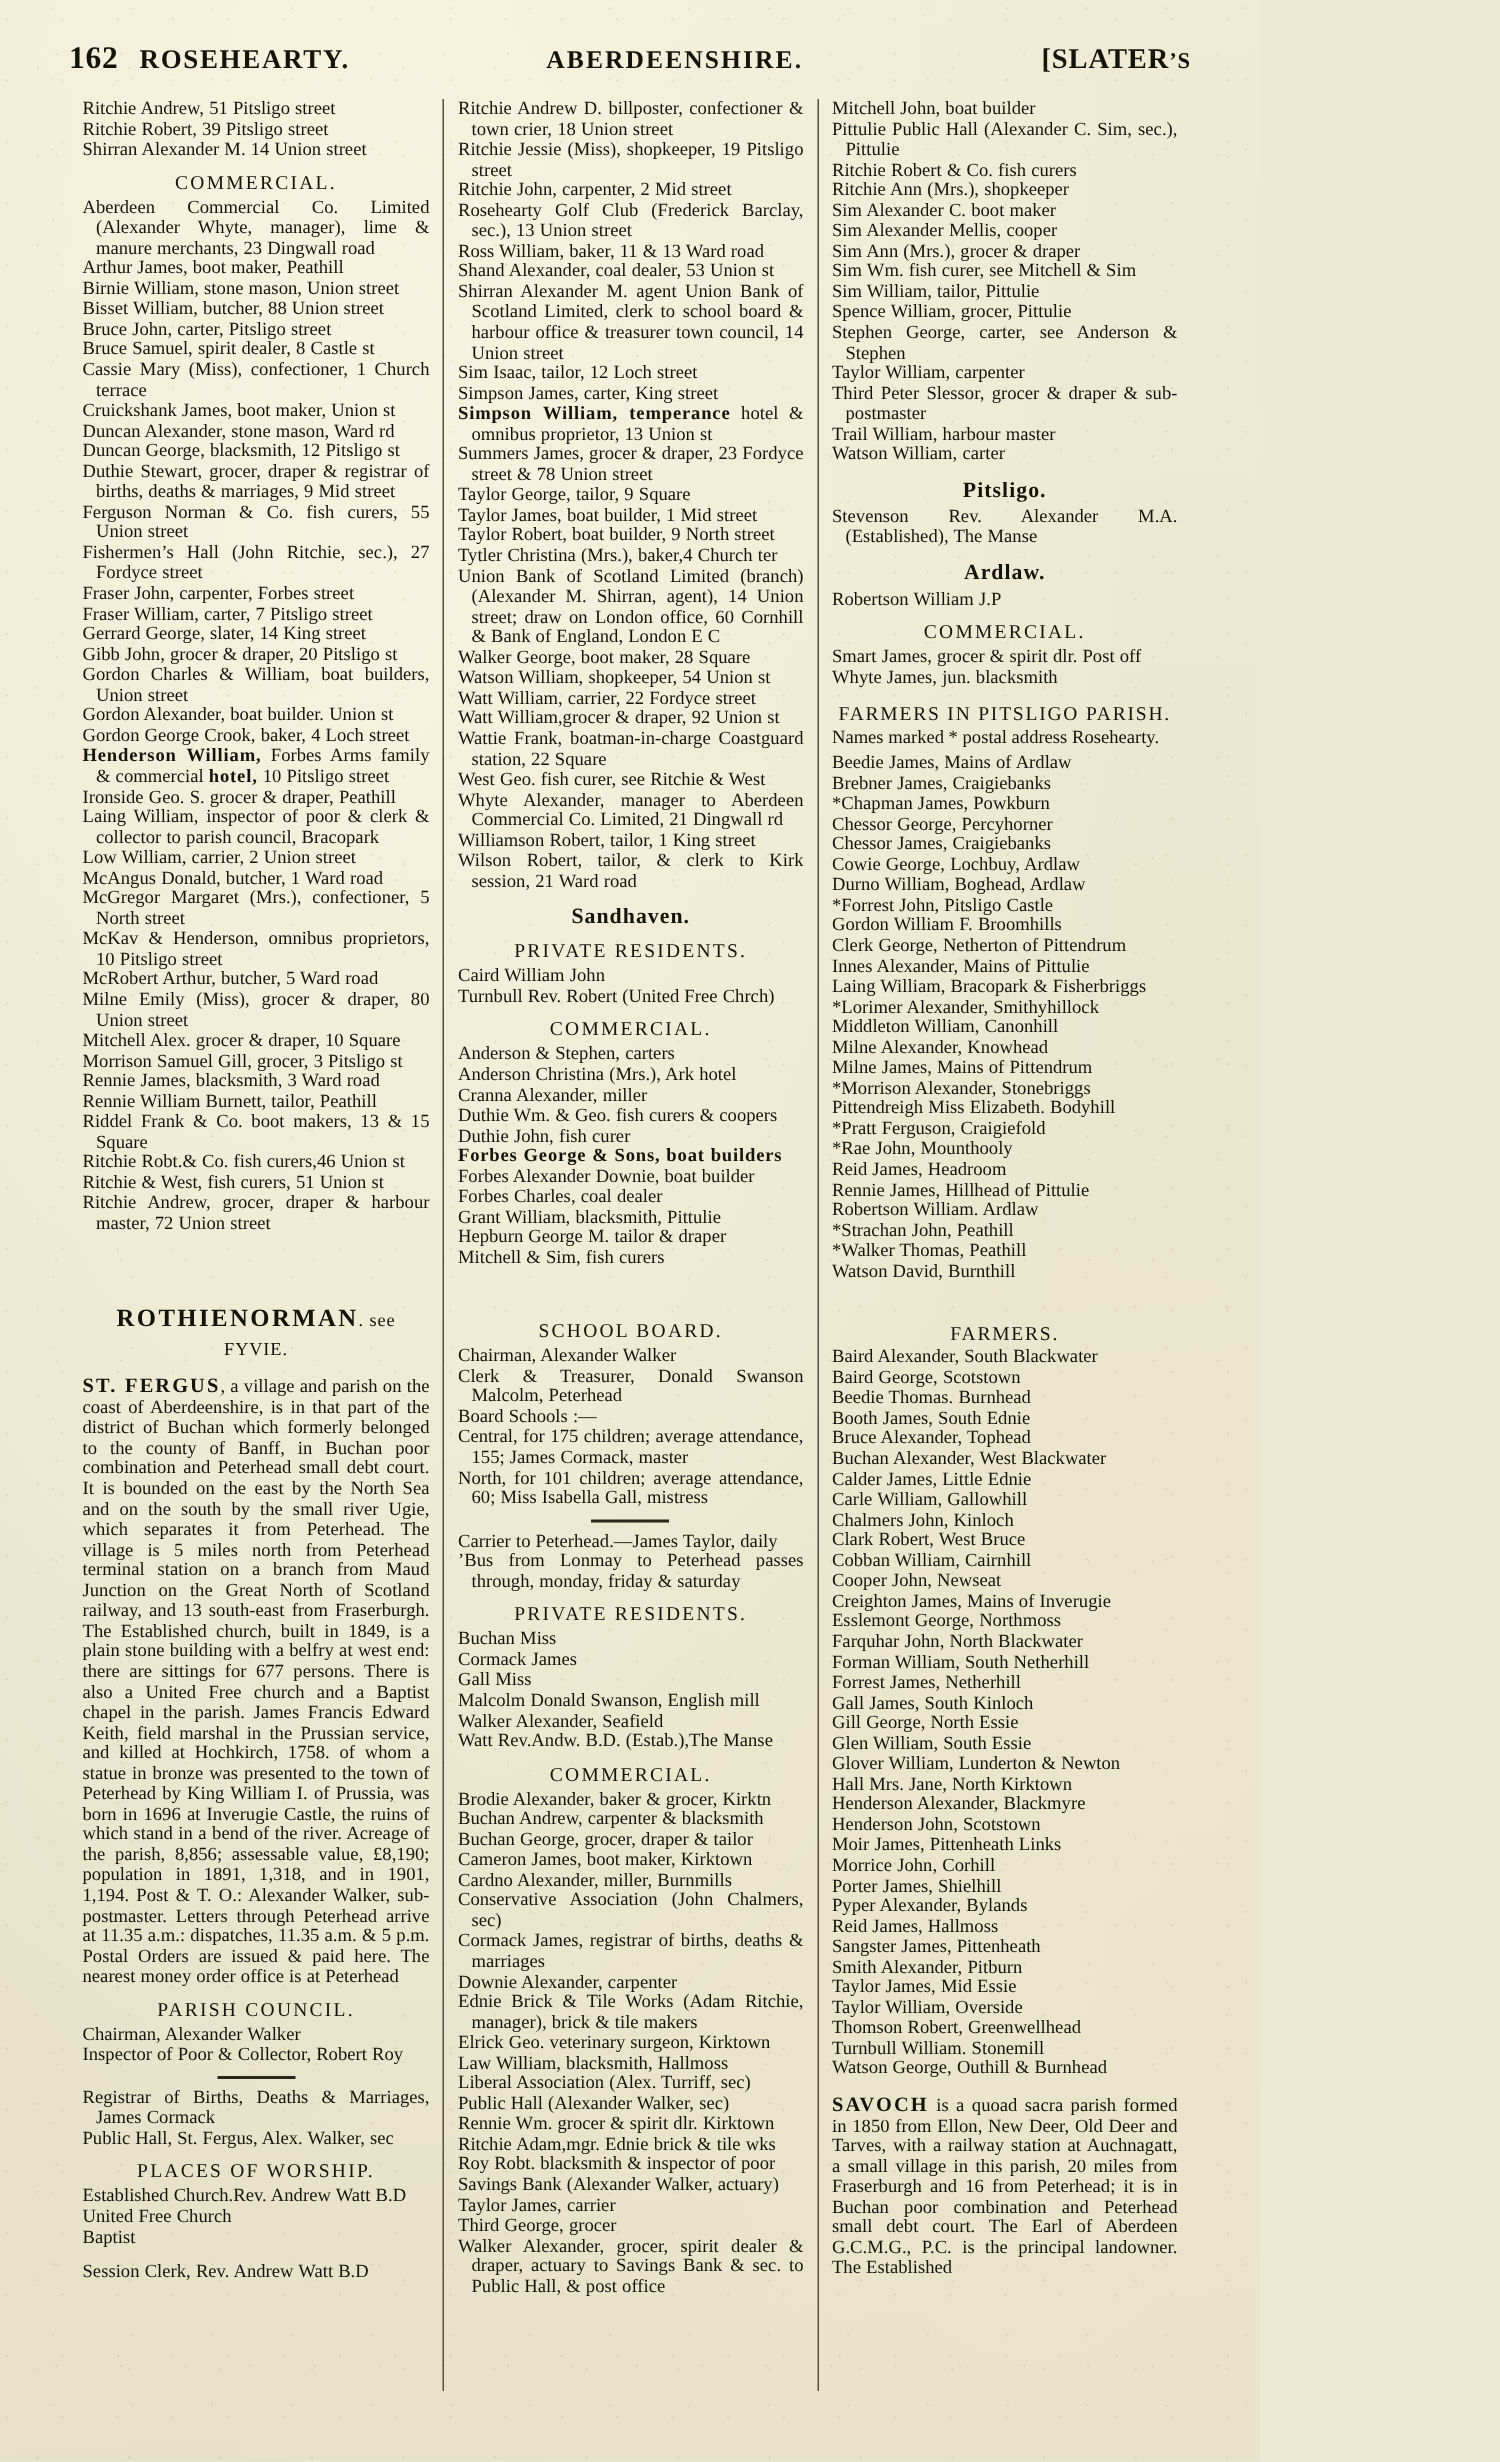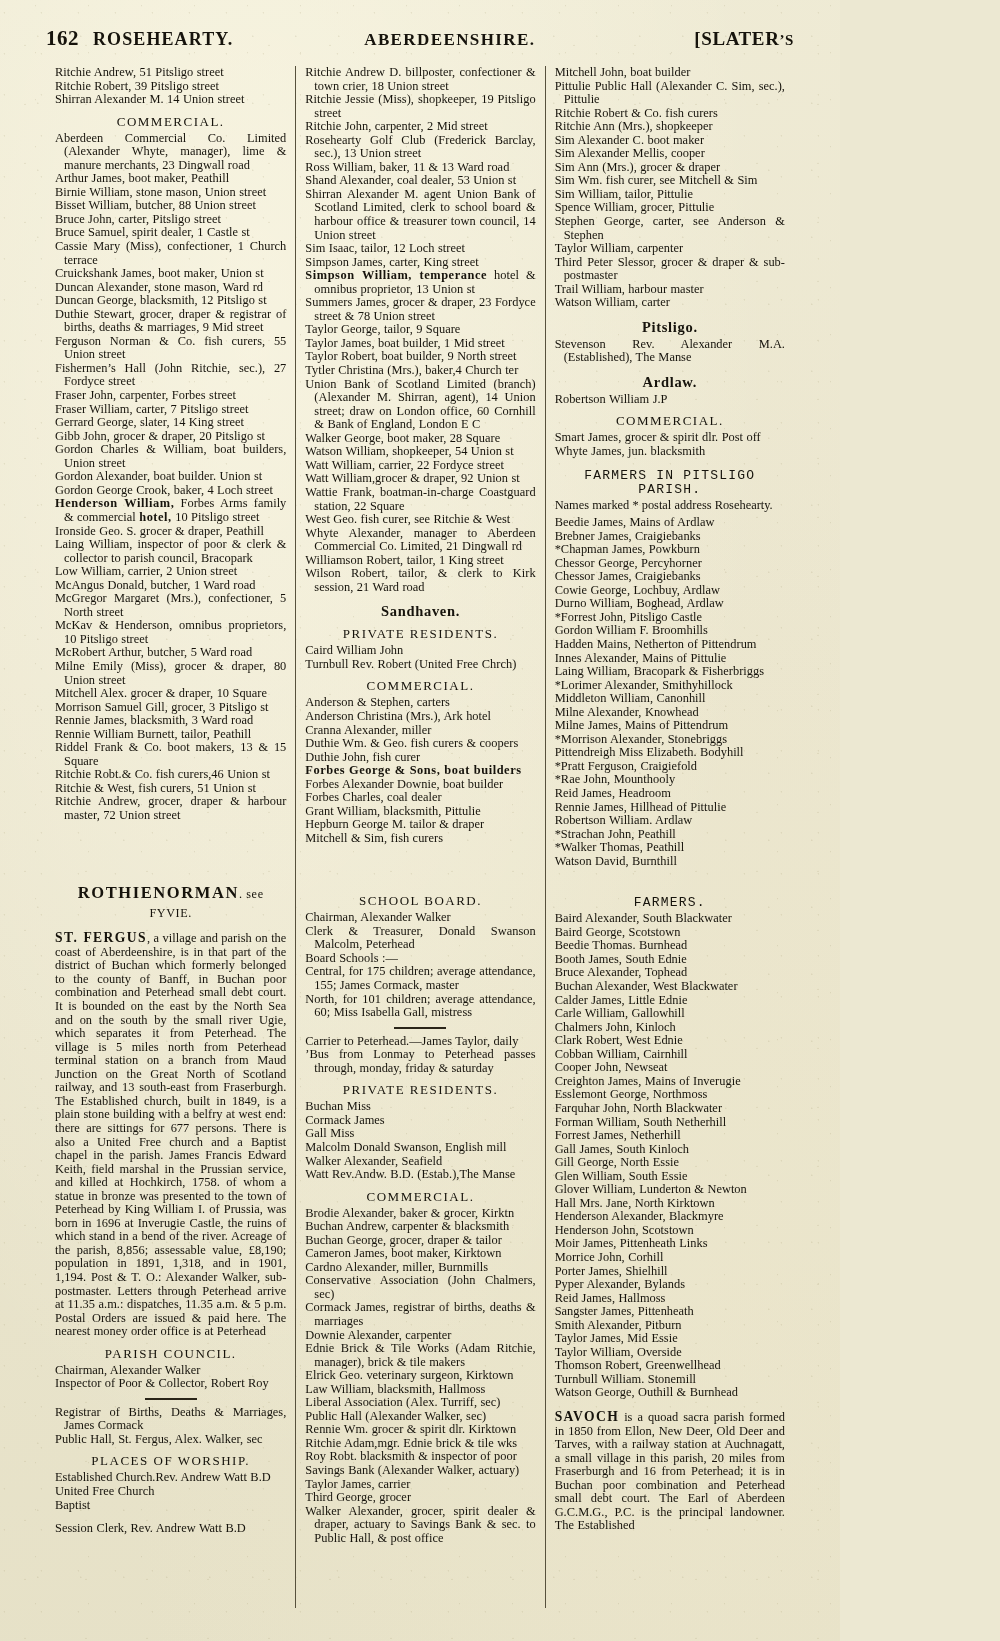--- a/index.html
+++ b/index.html
@@ -128,21 +128,20 @@
     font-size: 12.2px;
     font-weight: normal;
     letter-spacing: .6px;
   }
   .farmers-head {
     text-align: center;
     font-size: 13px;
     letter-spacing: 1.2px;
     margin: 10px 0 2px;
     line-height: 14px;
-    font-family: Liberation Mono, monospace;
   }
   .note {
     font-size: 12.4px;
     line-height: 13.5px;
     margin: 0 0 4px;
   }
   .rule {
     width: 52px;
     height: 2px;
     background: #2a2519;
@@ -190,21 +189,21 @@
         <p class="entry">Ritchie Robert, 39 Pitsligo street</p>
         <p class="entry">Shirran Alexander M. 14 Union street</p>
       </div>
       <div class="sec-head">COMMERCIAL.</div>
       <div>
         <p class="entry">Aberdeen Commercial Co. Limited (Alexander Whyte, manager), lime &amp; manure merchants, 23 Dingwall road</p>
         <p class="entry">Arthur James, boot maker, Peathill</p>
         <p class="entry">Birnie William, stone mason, Union street</p>
         <p class="entry">Bisset William, butcher, 88 Union street</p>
         <p class="entry">Bruce John, carter, Pitsligo street</p>
-        <p class="entry">Bruce Samuel, spirit dealer, 1 Castle st</p>
+        <p class="entry">Bruce Samuel, spirit dealer, 8 Castle st</p>
         <p class="entry">Cassie Mary (Miss), confectioner, 1 Church terrace</p>
         <p class="entry">Cruickshank James, boot maker, Union st</p>
         <p class="entry">Duncan Alexander, stone mason, Ward rd</p>
         <p class="entry">Duncan George, blacksmith, 12 Pitsligo st</p>
         <p class="entry">Duthie Stewart, grocer, draper &amp; registrar of births, deaths &amp; marriages, 9 Mid street</p>
         <p class="entry">Ferguson Norman &amp; Co. fish curers, 55 Union street</p>
         <p class="entry">Fishermen’s Hall (John Ritchie, sec.), 27 Fordyce street</p>
         <p class="entry">Fraser John, carpenter, Forbes street</p>
         <p class="entry">Fraser William, carter, 7 Pitsligo street</p>
         <p class="entry">Gerrard George, slater, 14 King street</p>
@@ -314,21 +313,21 @@
       <div>
         <p class="entry">Beedie James, Mains of Ardlaw</p>
         <p class="entry">Brebner James, Craigiebanks</p>
         <p class="entry">*Chapman James, Powkburn</p>
         <p class="entry">Chessor George, Percyhorner</p>
         <p class="entry">Chessor James, Craigiebanks</p>
         <p class="entry">Cowie George, Lochbuy, Ardlaw</p>
         <p class="entry">Durno William, Boghead, Ardlaw</p>
         <p class="entry">*Forrest John, Pitsligo Castle</p>
         <p class="entry">Gordon William F. Broomhills</p>
-        <p class="entry">Hadden Mains, Netherton of Pittendrum</p>
+        <p class="entry">Clerk George, Netherton of Pittendrum</p>
         <p class="entry">Innes Alexander, Mains of Pittulie</p>
         <p class="entry">Laing William, Bracopark &amp; Fisherbriggs</p>
         <p class="entry">*Lorimer Alexander, Smithyhillock</p>
         <p class="entry">Middleton William, Canonhill</p>
         <p class="entry">Milne Alexander, Knowhead</p>
         <p class="entry">Milne James, Mains of Pittendrum</p>
         <p class="entry">*Morrison Alexander, Stonebriggs</p>
         <p class="entry">Pittendreigh Miss Elizabeth. Bodyhill</p>
         <p class="entry">*Pratt Ferguson, Craigiefold</p>
         <p class="entry">*Rae John, Mounthooly</p>
@@ -411,21 +410,21 @@
       <div>
         <p class="entry">Baird Alexander, South Blackwater</p>
         <p class="entry">Baird George, Scotstown</p>
         <p class="entry">Beedie Thomas. Burnhead</p>
         <p class="entry">Booth James, South Ednie</p>
         <p class="entry">Bruce Alexander, Tophead</p>
         <p class="entry">Buchan Alexander, West Blackwater</p>
         <p class="entry">Calder James, Little Ednie</p>
         <p class="entry">Carle William, Gallowhill</p>
         <p class="entry">Chalmers John, Kinloch</p>
-        <p class="entry">Clark Robert, West Ednie</p>
+        <p class="entry">Clark Robert, West Bruce</p>
         <p class="entry">Cobban William, Cairnhill</p>
         <p class="entry">Cooper John, Newseat</p>
         <p class="entry">Creighton James, Mains of Inverugie</p>
         <p class="entry">Esslemont George, Northmoss</p>
         <p class="entry">Farquhar John, North Blackwater</p>
         <p class="entry">Forman William, South Netherhill</p>
         <p class="entry">Forrest James, Netherhill</p>
         <p class="entry">Gall James, South Kinloch</p>
         <p class="entry">Gill George, North Essie</p>
         <p class="entry">Glen William, South Essie</p>

